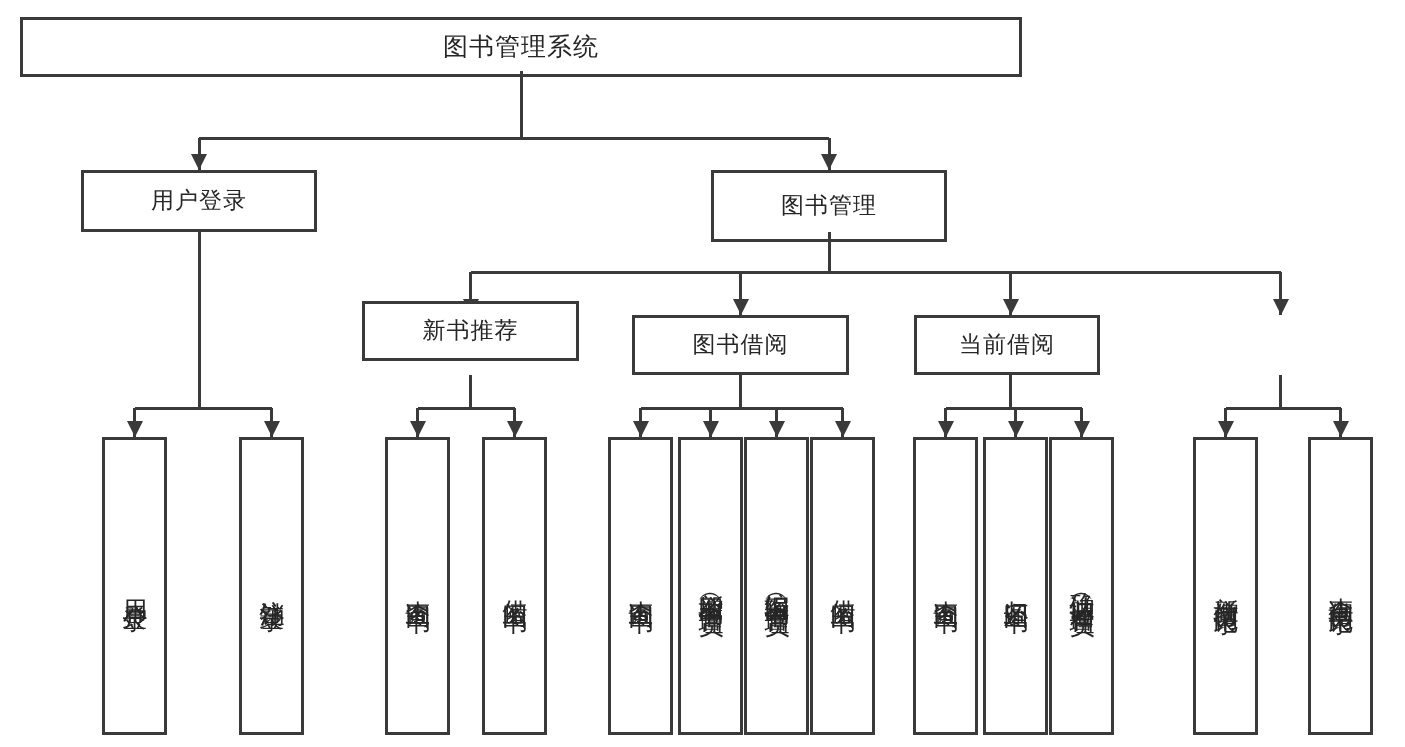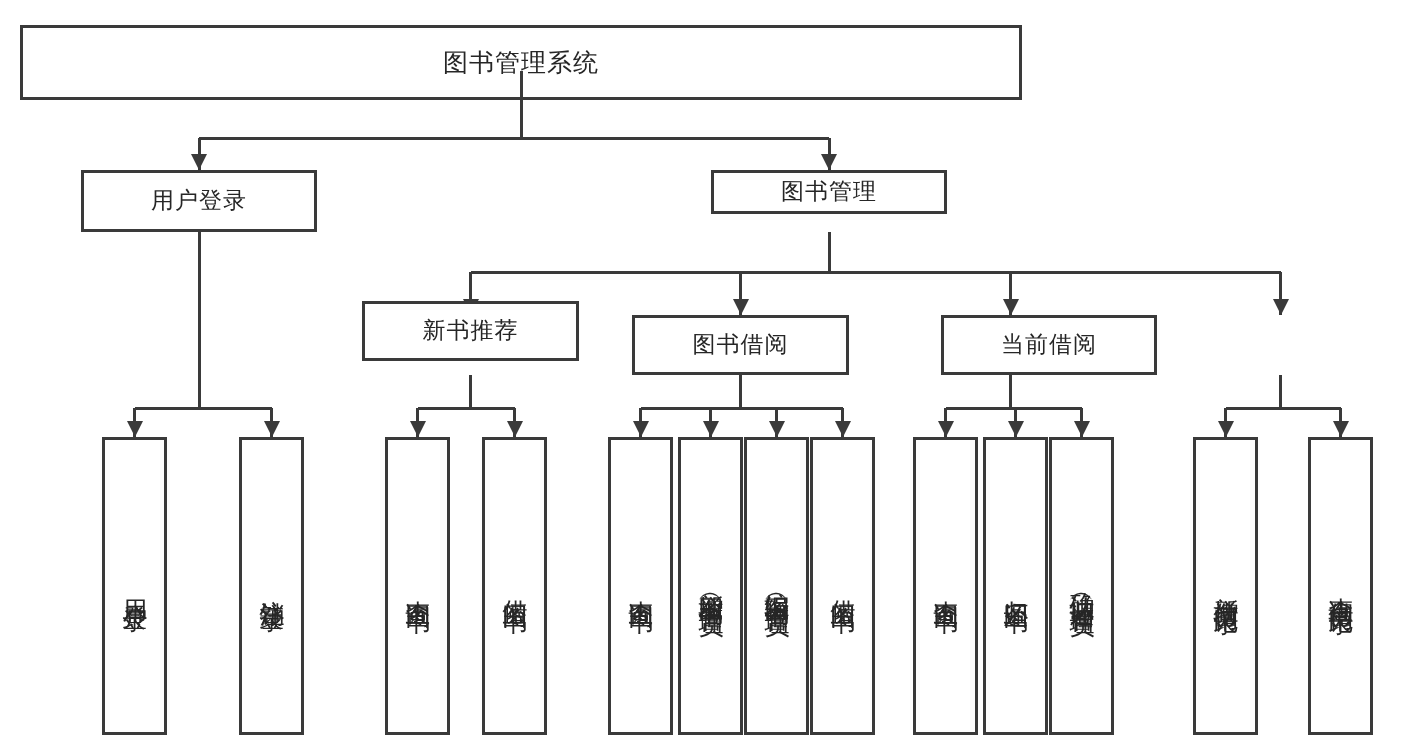--- a/index.html
+++ b/index.html
@@ -63,50 +63,50 @@
     color: #b7b7b7;
     white-space: nowrap;
     letter-spacing: 0.5px;
   }
 </style>
 </head>
 <body>
 
 <div id="canvas">
 
-  <div class="node node-root" style="left: 20px; top: 25px; width: 1002px; height: 75px; border-color: rgb(58, 58, 58);">
+  <div class="node node-root" style="left: 20px; top: 17px; width: 1002px; height: 60px; border-color: rgb(58, 58, 58);">
       <span class="node-h">图书管理系统</span>
     </div>
     <div class="edge edge-v" style="left: 519.5px; top: 71px; height: 67px; background: rgb(58, 58, 58);"></div>
     <div class="edge edge-h" style="left: 199px; top: 136.5px; width: 630px; background: rgb(58, 58, 58);"></div>
     <div class="edge edge-v" style="left: 197.5px; top: 138px; height: 32px; background: rgb(58, 58, 58);"></div>
     <div class="arrow" style="left: 191px; top: 154px; border-top-color: rgb(58, 58, 58);"></div>
     <div class="node" style="left: 81px; top: 170px; width: 236px; height: 62px; border-color: rgb(58, 58, 58);">
       <span class="node-h">用户登录</span>
     </div>
     <div class="edge edge-v" style="left: 827.5px; top: 138px; height: 32px; background: rgb(58, 58, 58);"></div>
     <div class="arrow" style="left: 821px; top: 154px; border-top-color: rgb(58, 58, 58);"></div>
-    <div class="node" style="left: 711px; top: 170px; width: 236px; height: 44px; border-color: rgb(58, 58, 58);">
+    <div class="node" style="left: 711px; top: 170px; width: 236px; height: 72px; border-color: rgb(58, 58, 58);">
       <span class="node-h">图书管理</span>
     </div>
     <div class="edge edge-v" style="left: 827.5px; top: 232px; height: 40px; background: rgb(58, 58, 58);"></div>
     <div class="edge edge-h" style="left: 470.5px; top: 270.5px; width: 810px; background: rgb(58, 58, 58);"></div>
     <div class="edge edge-v" style="left: 469px; top: 272px; height: 43px; background: rgb(58, 58, 58);"></div>
     <div class="arrow" style="left: 462.5px; top: 299px; border-top-color: rgb(58, 58, 58);"></div>
     <div class="node" style="left: 362px; top: 301px; width: 217px; height: 60px; border-color: rgb(58, 58, 58);">
       <span class="node-h">新书推荐</span>
     </div>
     <div class="edge edge-v" style="left: 739px; top: 272px; height: 43px; background: rgb(58, 58, 58);"></div>
     <div class="arrow" style="left: 732.5px; top: 299px; border-top-color: rgb(58, 58, 58);"></div>
     <div class="node" style="left: 632px; top: 315px; width: 217px; height: 60px; border-color: rgb(58, 58, 58);">
       <span class="node-h">图书借阅</span>
     </div>
     <div class="edge edge-v" style="left: 1009px; top: 272px; height: 43px; background: rgb(58, 58, 58);"></div>
     <div class="arrow" style="left: 1002.5px; top: 299px; border-top-color: rgb(58, 58, 58);"></div>
-    <div class="node" style="left: 941px; top: 315px; width: 216px; height: 60px; border-color: rgb(58, 58, 58);">
+    <div class="node" style="left: 914px; top: 315px; width: 186px; height: 60px; border-color: rgb(58, 58, 58);">
       <span class="node-h">当前借阅</span>
     </div>
     <div class="edge edge-v" style="left: 1279px; top: 272px; height: 43px; background: rgb(58, 58, 58);"></div>
     <div class="arrow" style="left: 1272.5px; top: 299px; border-top-color: rgb(58, 58, 58);"></div>
     <div class="edge edge-v" style="left: 197.5px; top: 232px; height: 176px; background: rgb(58, 58, 58);"></div>
     <div class="edge edge-h" style="left: 134.5px; top: 406.5px; width: 137px; background: rgb(58, 58, 58);"></div>
     <div class="edge edge-v" style="left: 133px; top: 408px; height: 29px; background: rgb(58, 58, 58);"></div>
     <div class="arrow" style="left: 126.5px; top: 421px; border-top-color: rgb(58, 58, 58);"></div>
     <div class="node" style="left: 102px; top: 437px; width: 65px; height: 298px; border-color: rgb(58, 58, 58);">
       <span class="node-v">用户登录</span>

